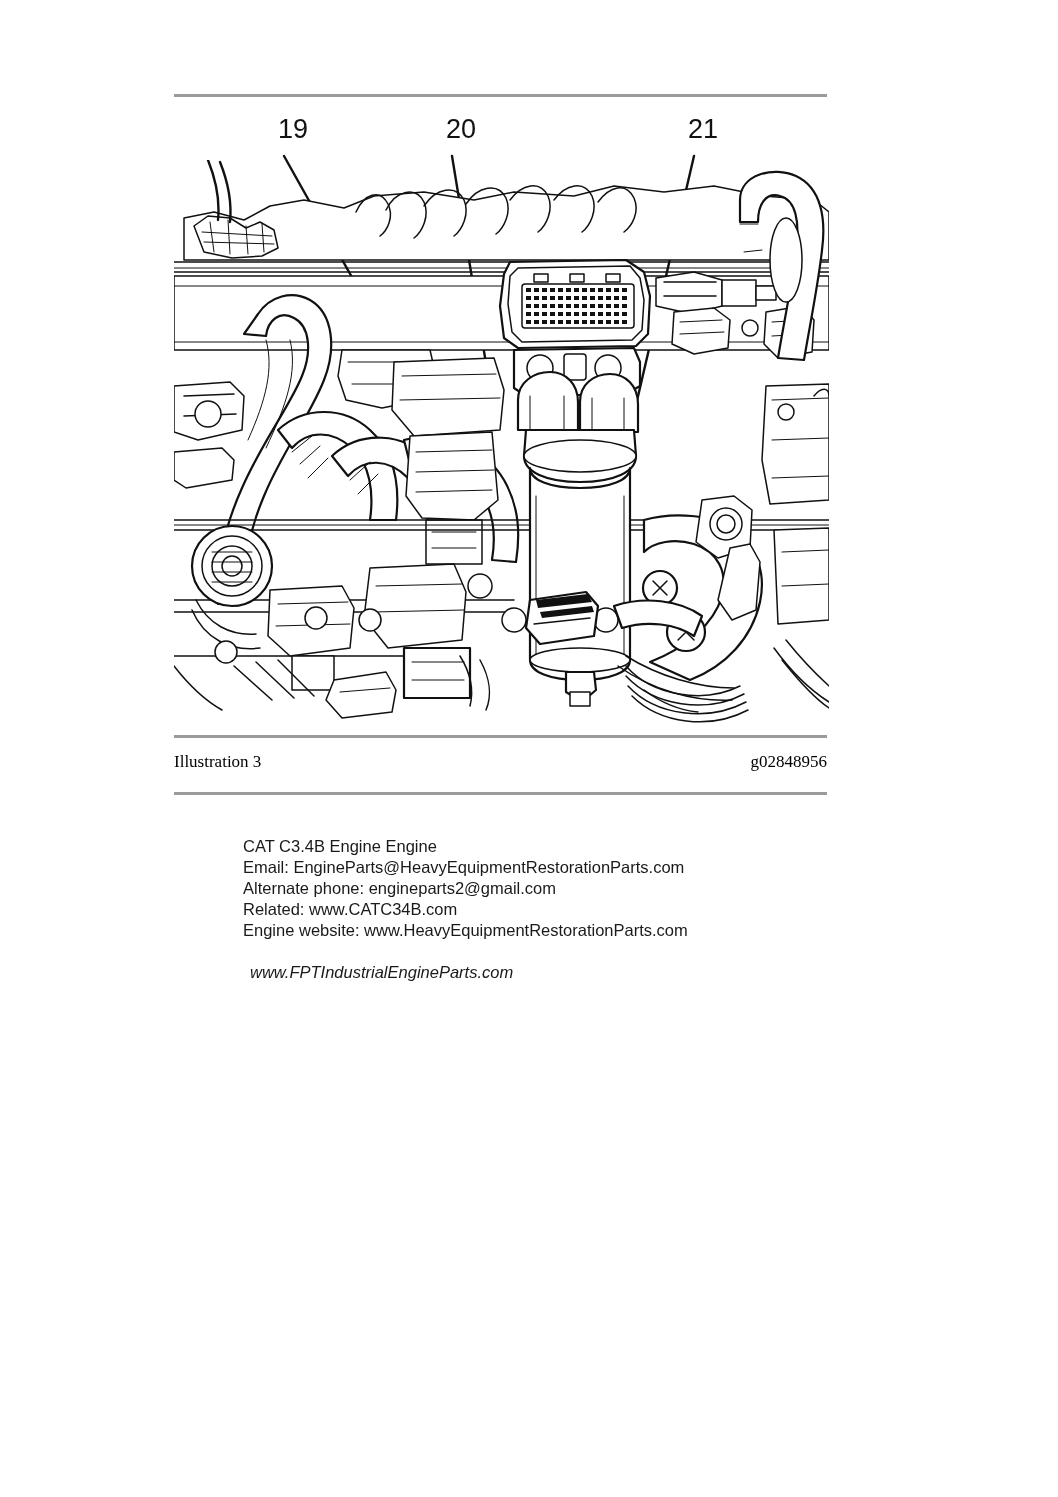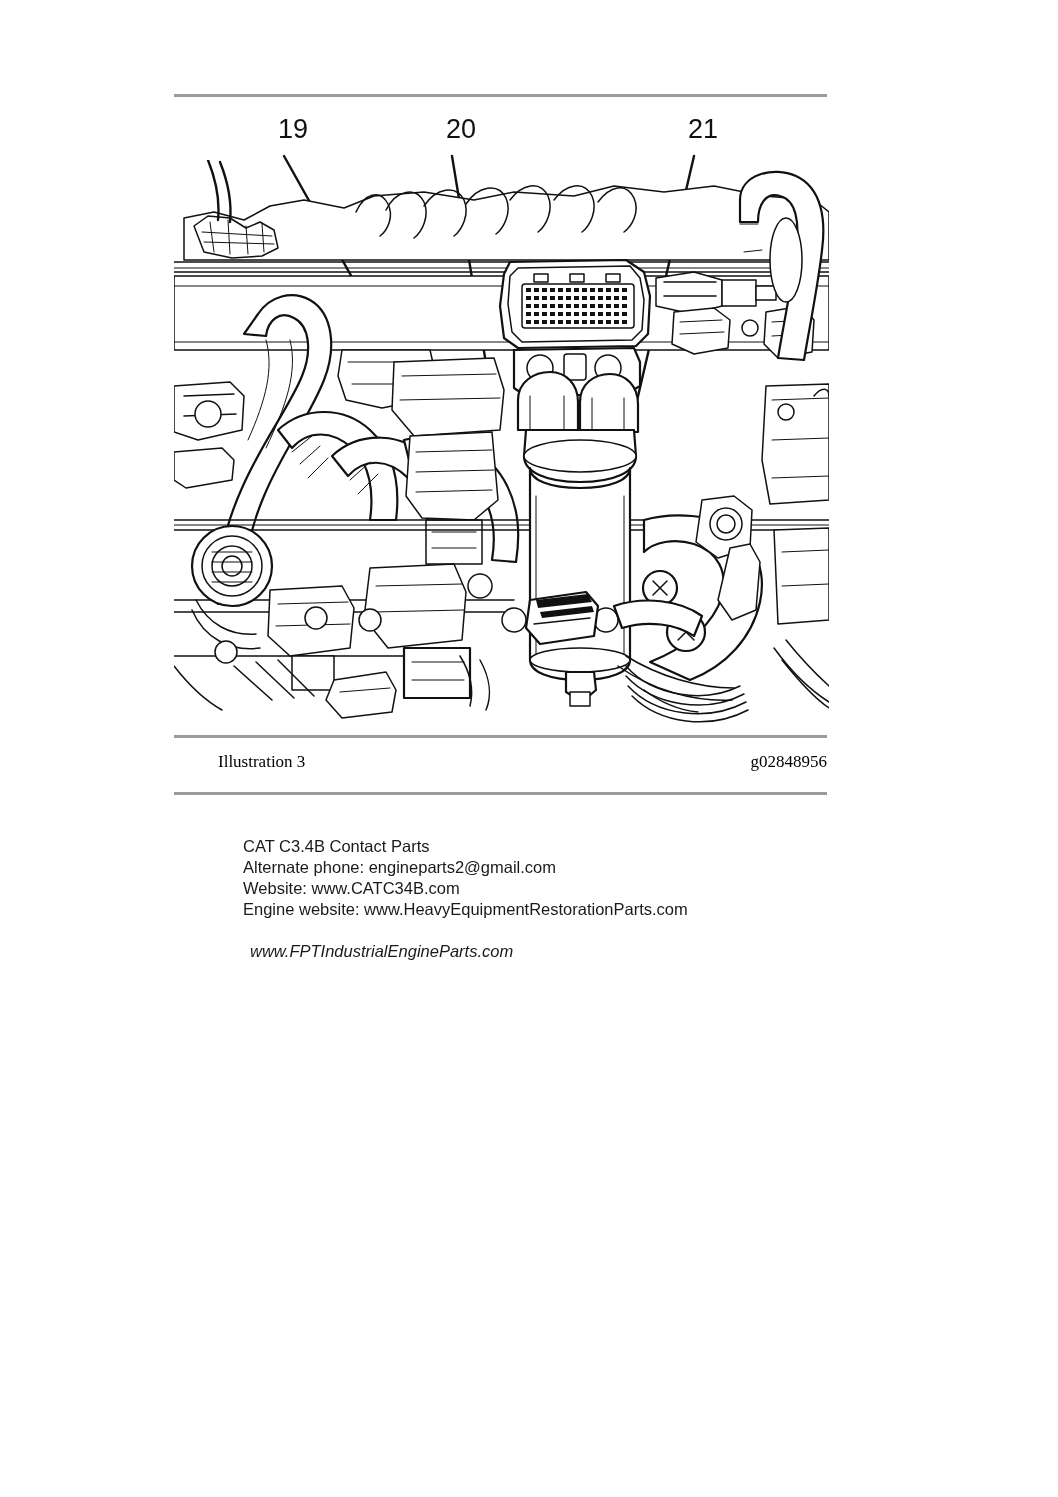--- a/index.html
+++ b/index.html
@@ -57,21 +57,20 @@
     height: 30px;
     font-family: "Liberation Serif", serif;
     font-size: 17px;
     color: #000000;
   }
   .caption-left {
     position: absolute;
     left: 0;
     top: 0;
     white-space: nowrap;
-    margin-left: 44px;
   }
   .caption-right {
     position: absolute;
     right: 0;
     top: 0;
     white-space: nowrap;
     text-align: right;
   }
 
   
@@ -427,21 +426,22 @@
   <div class="rule mid"></div>
 
   <div class="caption-row">
     <span class="caption-left">Illustration 3</span>
     <span class="caption-right">g02848956</span>
   </div>
 
   <div class="rule bottom"></div>
 
   <div class="contact-block">
-    <div class="line">CAT C3.4B Contact Parts</div>
+    <div class="line">CAT C3.4B Engine Engine</div>
+    <div class="line">Email: EngineParts@HeavyEquipmentRestorationParts.com</div>
     <div class="line">Alternate phone: engineparts2@gmail.com</div>
-    <div class="line">Website: www.CATC34B.com</div>
+    <div class="line">Related: www.CATC34B.com</div>
     <div class="line">Engine website: www.HeavyEquipmentRestorationParts.com</div>
     <div class="spacer"></div>
     <div class="line indented">www.FPTIndustrialEngineParts.com</div>
   </div>
 
 </div>
 
 </body></html>

